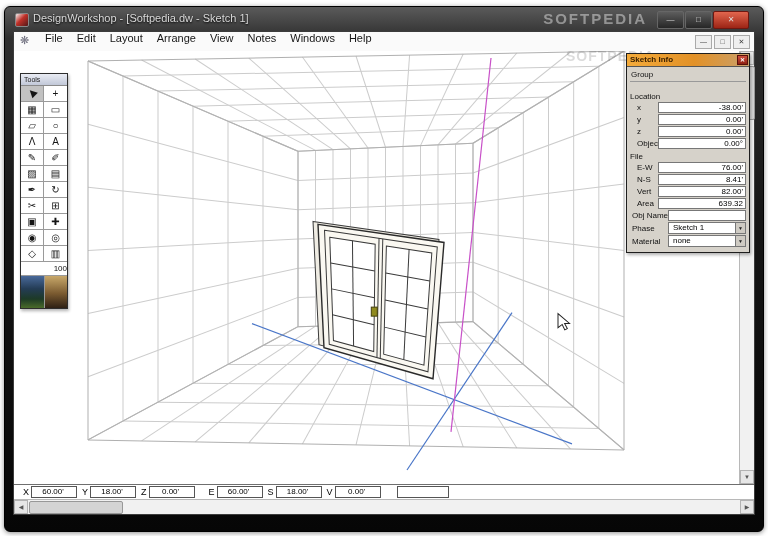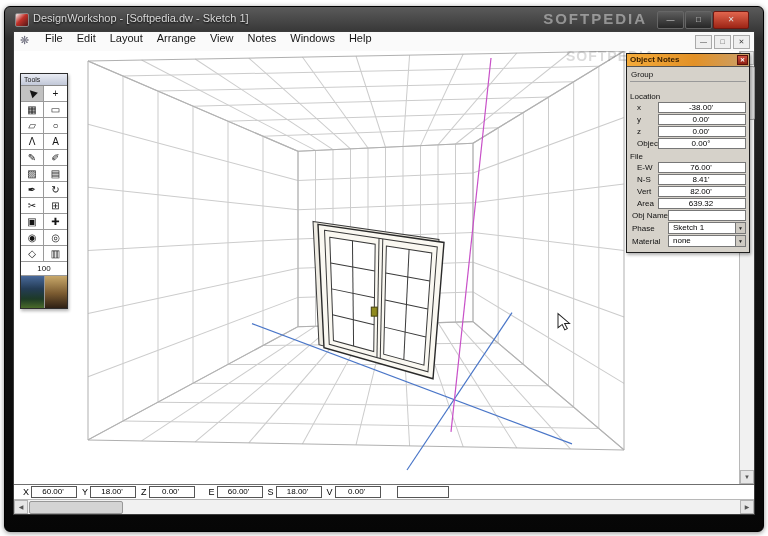--- a/index.html
+++ b/index.html
@@ -51,40 +51,40 @@
 
   
   .tools-palette{position:absolute;left:6px;top:22px;width:46px;z-index:10;border:1px solid #2e2e2e;background:#e8e8e8;box-shadow:1px 2px 3px rgba(0,0,0,.3)}
   .tools-title{height:11px;background:linear-gradient(180deg,#e9ecf4,#c2c8d8);border-bottom:1px solid #8a8a8a;font-size:7px;color:#222;padding-left:3px;line-height:11px}
   .tools-grid{display:grid;grid-template-columns:1fr 1fr;background:#fff}
   .tool-cell{height:16px;border-right:1px solid #9a9a9a;border-bottom:1px solid #9a9a9a;box-sizing:border-box;text-align:center;font-size:10px;line-height:15px;color:#151515;background:#fff;cursor:default}
   .tool-cell:nth-child(2n){border-right:none}
   .tool-cell.selected{background:#c2c2c2}
   .tool-glyph{display:inline-block}
   .tool-glyph.rot{transform:rotate(-135deg)}
-  .zoom-row{height:13px;background:#fff;border-bottom:1px solid #9a9a9a;font-size:8px;color:#111;text-align:center;line-height:13px}
+  .zoom-row{height:13px;background:#fff;border-bottom:1px solid #9a9a9a;font-size:8px;color:#111;text-align:right;line-height:13px}
   .thumb-row{display:flex;height:32px;background:#fff}
   .terrain-thumb{flex:1;border-right:1px solid #9a9a9a}
   .terrain-thumb:last-child{border-right:none}
   .terrain-thumb.t1{background:linear-gradient(180deg,#49699a 0%,#243c55 40%,#1d3a26 72%,#4a6b2a 100%)}
   .terrain-thumb.t2{background:linear-gradient(180deg,#c8a86a 0%,#7a5a30 55%,#2e2014 100%)}
 
   
   .oi-palette{position:absolute;left:612px;top:2px;width:124px;z-index:10;border:1px solid #1e1e1e;background:#d6d2ca;box-shadow:1px 2px 3px rgba(0,0,0,.3);box-sizing:border-box}
   .oi-title{position:relative;height:12px;background:linear-gradient(90deg,#f4ab3a 0%,#e29127 55%,#c9a06c 100%);border-bottom:1px solid #555;
     font-size:8px;font-weight:bold;color:#3a2000;line-height:12px;padding-left:3px}
   .oi-close{position:absolute;right:1px;top:1px;width:11px;height:10px;border:1px solid #5a100a;box-sizing:border-box;color:#fff;font-size:6px;line-height:8px;text-align:center;
     background:linear-gradient(180deg,#d05040,#8e1f12)}
   .oi-body{padding:2px 3px 4px}
   .oi-group{font-size:8px;color:#111;padding:1px 1px 2px;border-bottom:1px solid #999;margin-bottom:10px}
   .oi-sec{font-size:8px;color:#111;margin:3px 0 1px}
   .oi-row{display:flex;align-items:center;margin:1px 0}
   .oi-label{width:28px;font-size:8px;color:#111;padding-left:7px;box-sizing:border-box}
   .oi-row.wide .oi-label{width:38px;padding-left:2px}
-  .oi-field{flex:1;height:9px;background:#fff;border:1px solid #777;font-size:8px;color:#000;line-height:9px;text-align:center;padding-right:2px}
+  .oi-field{flex:1;height:9px;background:#fff;border:1px solid #777;font-size:8px;color:#000;line-height:9px;text-align:right;padding-right:2px}
   .oi-drop{flex:1;height:10px;background:#fff;border:1px solid #777;position:relative;font-size:8px;color:#000;line-height:10px;padding-left:4px}
   .oi-arrow{position:absolute;right:0;top:0;width:9px;height:10px;background:#cfcbc3;border-left:1px solid #777;font-size:5px;color:#222;text-align:center;line-height:10px}
 </style>
 </head>
 <body>
 
 <div class="window">
 
   <div class="titlebar">
     <div class="app-icon"></div>
@@ -297,21 +297,21 @@
         </div>
         <div class="zoom-row">100</div>
         <div class="thumb-row">
           <div class="terrain-thumb t1"></div>
           <div class="terrain-thumb t2"></div>
         </div>
       </div>
 
       <div class="oi-palette">
         <div class="oi-title">
-          <span>Object Notes</span>
+          <span>Sketch Info</span>
           <div class="oi-close"><span>✕</span></div>
         </div>
         <div class="oi-body">
           <div class="oi-group">Group</div>
           <div class="oi-sec">Location</div>
           <div class="oi-row">
               <span class="oi-label">x</span>
               <span class="oi-field">-38.00'</span>
             </div>
           <div class="oi-row">

